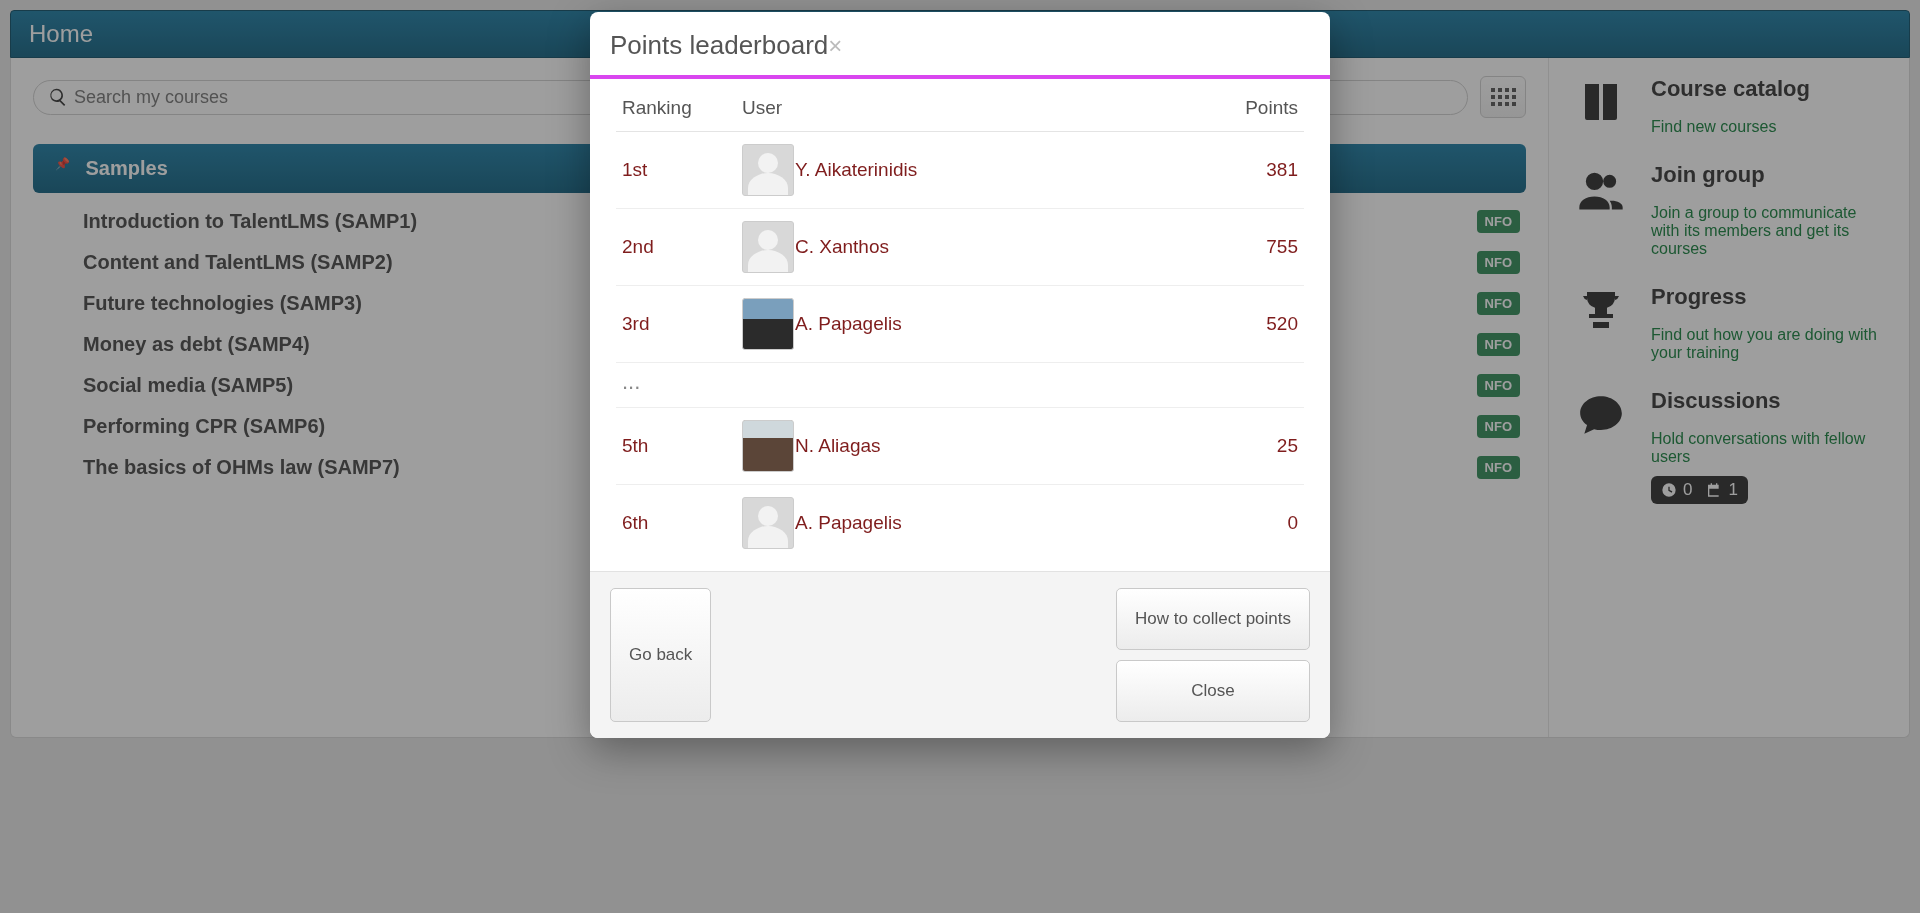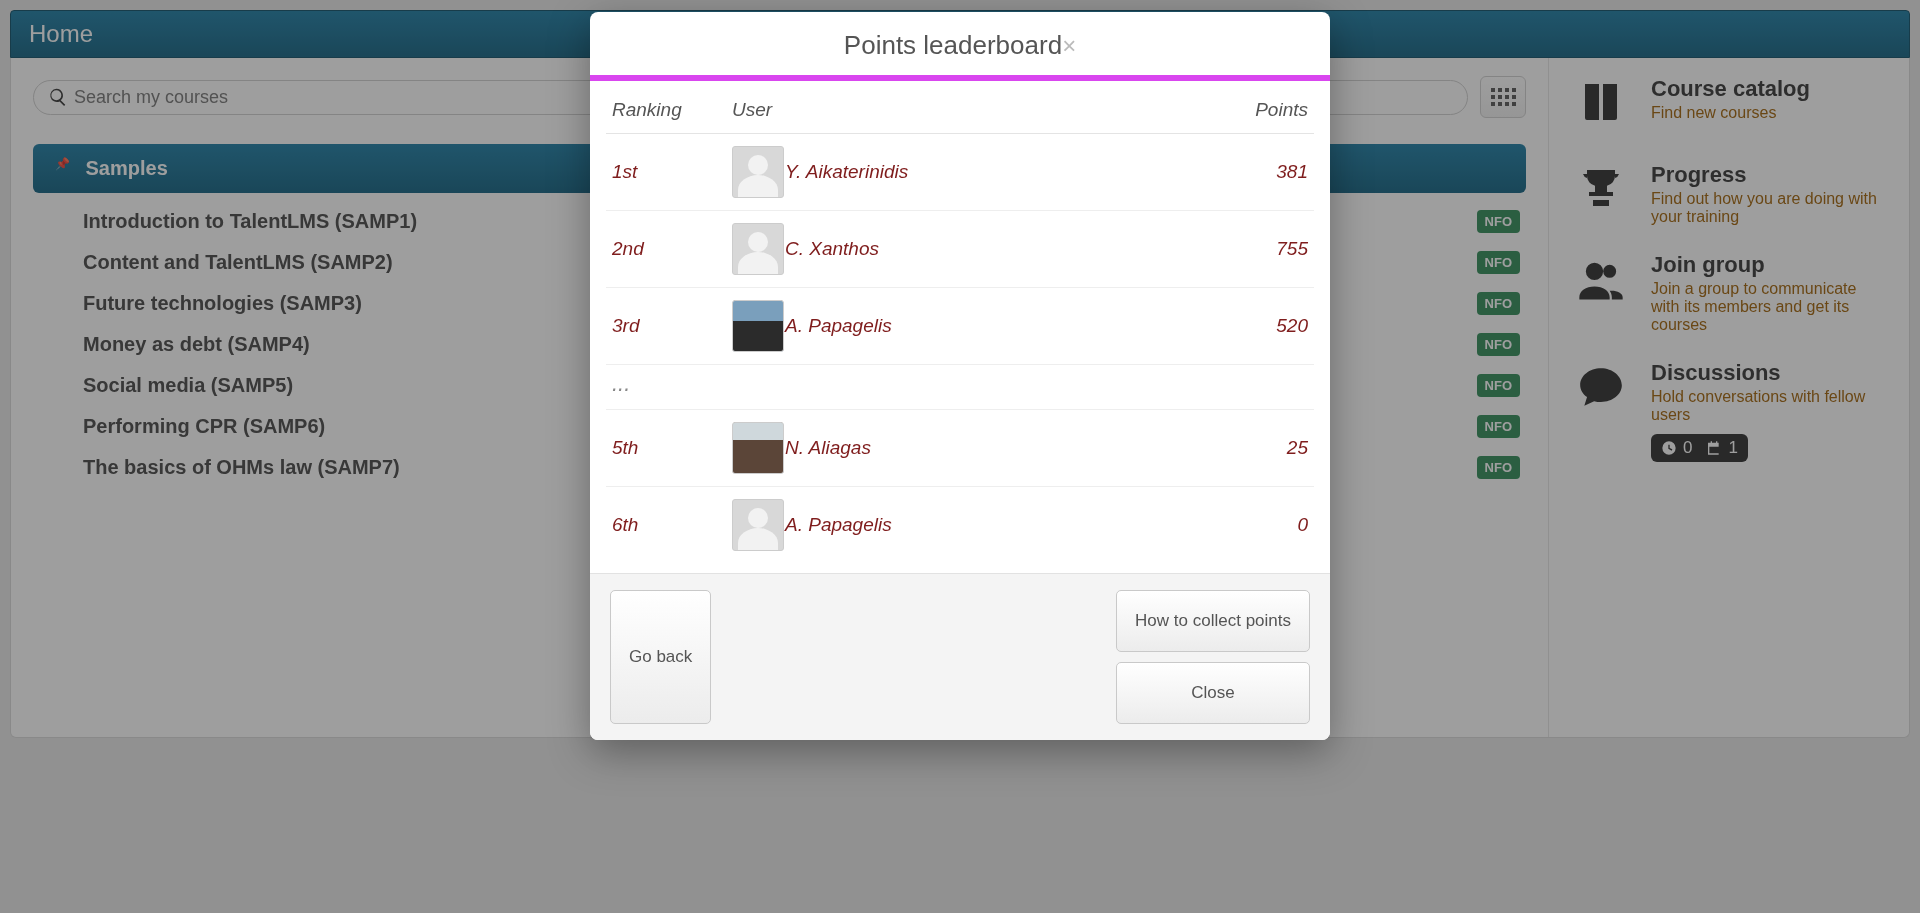--- a/index.html
+++ b/index.html
@@ -133,22 +133,22 @@
     padding-top: 2px;
     flex-shrink: 0;
   }
   .side-title {
     font-size: 22px;
     font-weight: 700;
     color: #333;
   }
   .side-sub {
     font-size: 16px;
-    color: #a16207;
-    margin-top: 2px;
+    color: #15803d;
+    margin-top: 16px;
   }
   .stat-pills {
     margin-top: 10px;
     display: inline-flex;
     background: #2a2a2a;
     color: #fff;
     border-radius: 6px;
     padding: 4px 10px;
     gap: 14px;
     font-size: 17px;
@@ -167,38 +167,38 @@
     top: 12px;
     left: 50%;
     transform: translateX(-50%);
     width: 740px;
     background: #fff;
     border-radius: 8px;
     box-shadow: 0 12px 40px rgba(0,0,0,0.35);
     overflow: hidden;
   }
   .modal-head {
-    padding: 18px 32px 14px;
-    border-bottom: 6px solid #d946ef;
-    display: flex;
-    justify-content: center;
+    padding: 18px 20px 14px;
+    border-bottom: 4px solid #d946ef;
+    display: flex;
+    justify-content: flex-start;
     align-items: center;
   }
   .modal-title {
     font-size: 26px;
     color: #555;
     font-weight: 500;
   }
   .modal-close {
     color: #bbb;
     font-size: 24px;
     cursor: pointer;
     line-height: 1;
   }
-  .modal-body { padding: 6px 16px 10px; font-style: italic; }
+  .modal-body { padding: 6px 26px 10px; }
   .lb-table { width: 100%; border-collapse: collapse; }
   .lb-table th {
     text-align: left;
     font-weight: 500;
     color: #555;
     font-size: 19px;
     padding: 12px 6px 12px 6px;
     border-bottom: 1px solid #e4e4e4;
   }
   .lb-table th:last-child, .lb-table td.pts { text-align: right; }
@@ -341,39 +341,39 @@
             </svg>
         </div>
         <div>
           <div class="side-title">Course catalog</div>
           <div class="side-sub">Find new courses</div>
         </div>
       </div>
 
       <div class="side-item">
         <div class="side-ic">
+          <svg viewBox="0 0 24 24" width="52" height="52" fill="#2b2b2b">
+              <path d="M9 12a4 4 0 100-8 4 4 0 000 8zm7-1a3 3 0 100-6 3 3 0 000 6zM2 20c0-3 3-5 7-5s7 2 7 5v1H2v-1zm15-3c2.5 0 5 1.2 5 3v1h-5v-1c0-1.1-.4-2.1-1-3h1z"></path>
+            </svg>
+        </div>
+        <div>
+          <div class="side-title">Join group</div>
+          <div class="side-sub">Join a group to communicate with its members and get its courses</div>
+        </div>
+      </div>
+
+      <div class="side-item">
+        <div class="side-ic">
           <svg viewBox="0 0 24 24" width="48" height="48" fill="#2b2b2b">
               <path d="M5 3h14v3a5 5 0 01-4 4.9V14h3v2H6v-2h3v-3.1A5 5 0 015 6V3zM3 5h2v2a3 3 0 01-2-2zm16 0h2a3 3 0 01-2 2V5zM8 18h8v3H8z"></path>
             </svg>
         </div>
         <div>
           <div class="side-title">Progress</div>
           <div class="side-sub">Find out how you are doing with your training</div>
-        </div>
-      </div>
-
-      <div class="side-item">
-        <div class="side-ic">
-          <svg viewBox="0 0 24 24" width="52" height="52" fill="#2b2b2b">
-              <path d="M9 12a4 4 0 100-8 4 4 0 000 8zm7-1a3 3 0 100-6 3 3 0 000 6zM2 20c0-3 3-5 7-5s7 2 7 5v1H2v-1zm15-3c2.5 0 5 1.2 5 3v1h-5v-1c0-1.1-.4-2.1-1-3h1z"></path>
-            </svg>
-        </div>
-        <div>
-          <div class="side-title">Join group</div>
-          <div class="side-sub">Join a group to communicate with its members and get its courses</div>
         </div>
       </div>
 
       <div class="side-item">
         <div class="side-ic">
           <svg viewBox="0 0 24 24" width="50" height="50" fill="#2b2b2b">
               <path d="M12 3C6.5 3 2 6.6 2 11c0 2.3 1.3 4.4 3.3 5.8L4 21l4.7-2.2c1 .3 2.1.4 3.3.4 5.5 0 10-3.6 10-8S17.5 3 12 3z"></path>
             </svg>
         </div>
         <div>

